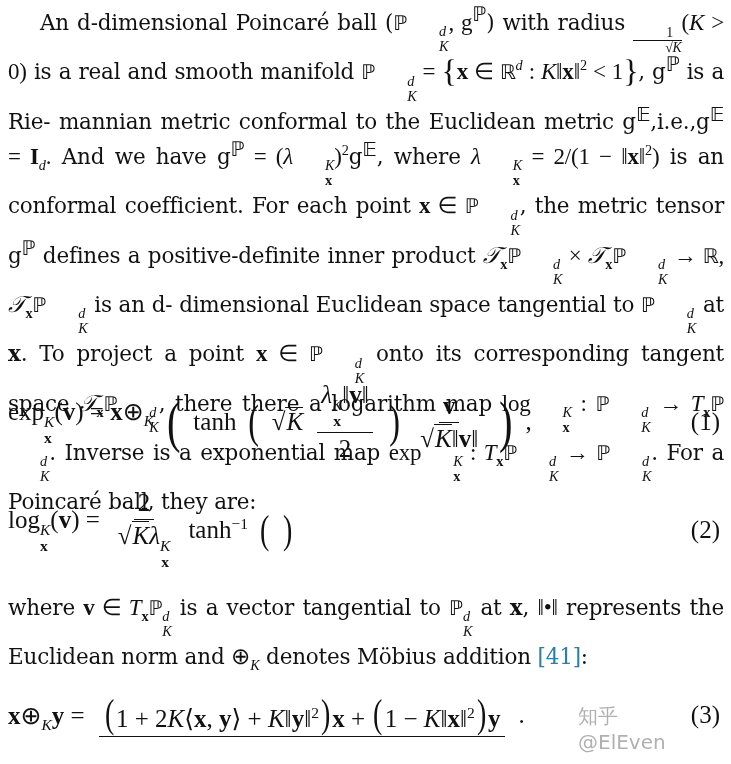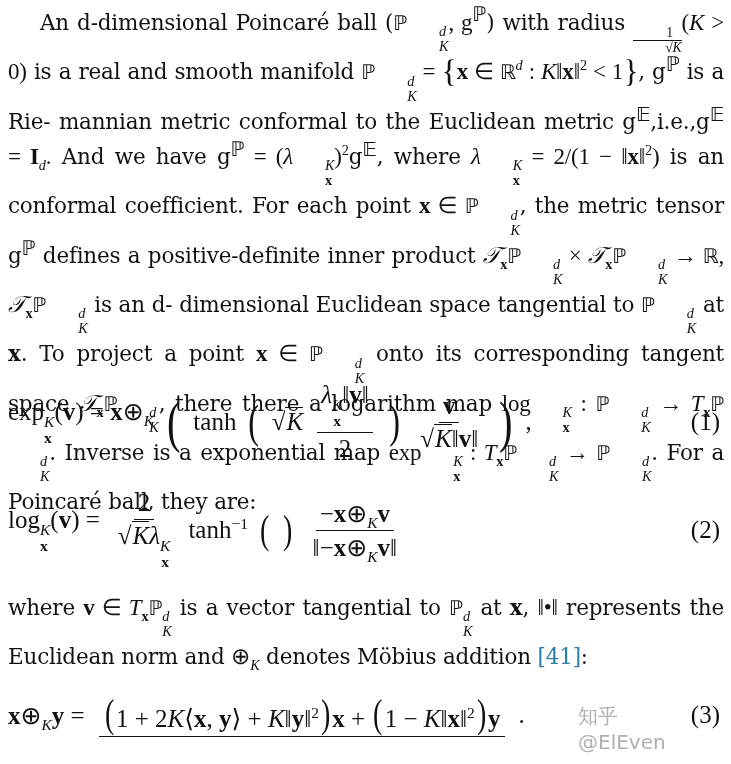--- a/index.html
+++ b/index.html
@@ -147,24 +147,20 @@
       <span class="frac">
           <span class="n">2</span>
           <span class="d"><span class="sqrt">√<span class="rad i">K</span></span><span class="i">λ</span><span class="ss">
               <span class="i">K</span>
               <span class="b">x</span>
             </span></span>
         </span>
       <span>tanh<sup>−1</sup></span>
       <span class="mid-paren">(</span>
       <span class="mid-paren">)</span>
-      <span class="frac">
-          <span class="n">−<span class="b">x</span>⊕<sub class="i">K</sub><span class="b">v</span></span>
-          <span class="d">‖−<span class="b">x</span>⊕<sub class="i">K</sub><span class="b">v</span>‖</span>
-        </span>
     </div>
     <span class="num">(2)</span>
   </div>
 
   <div class="para second">
     <span>where </span><span class="m"><span class="b">v</span> ∈ <span class="i">T</span><sub class="b">x</sub><span class="bb">ℙ</span><span class="ss">
           <span class="i">d</span>
           <span class="i">K</span>
         </span></span><span> is a vector tangential to </span><span class="m"><span class="bb">ℙ</span><span class="ss">
           <span class="i">d</span>

